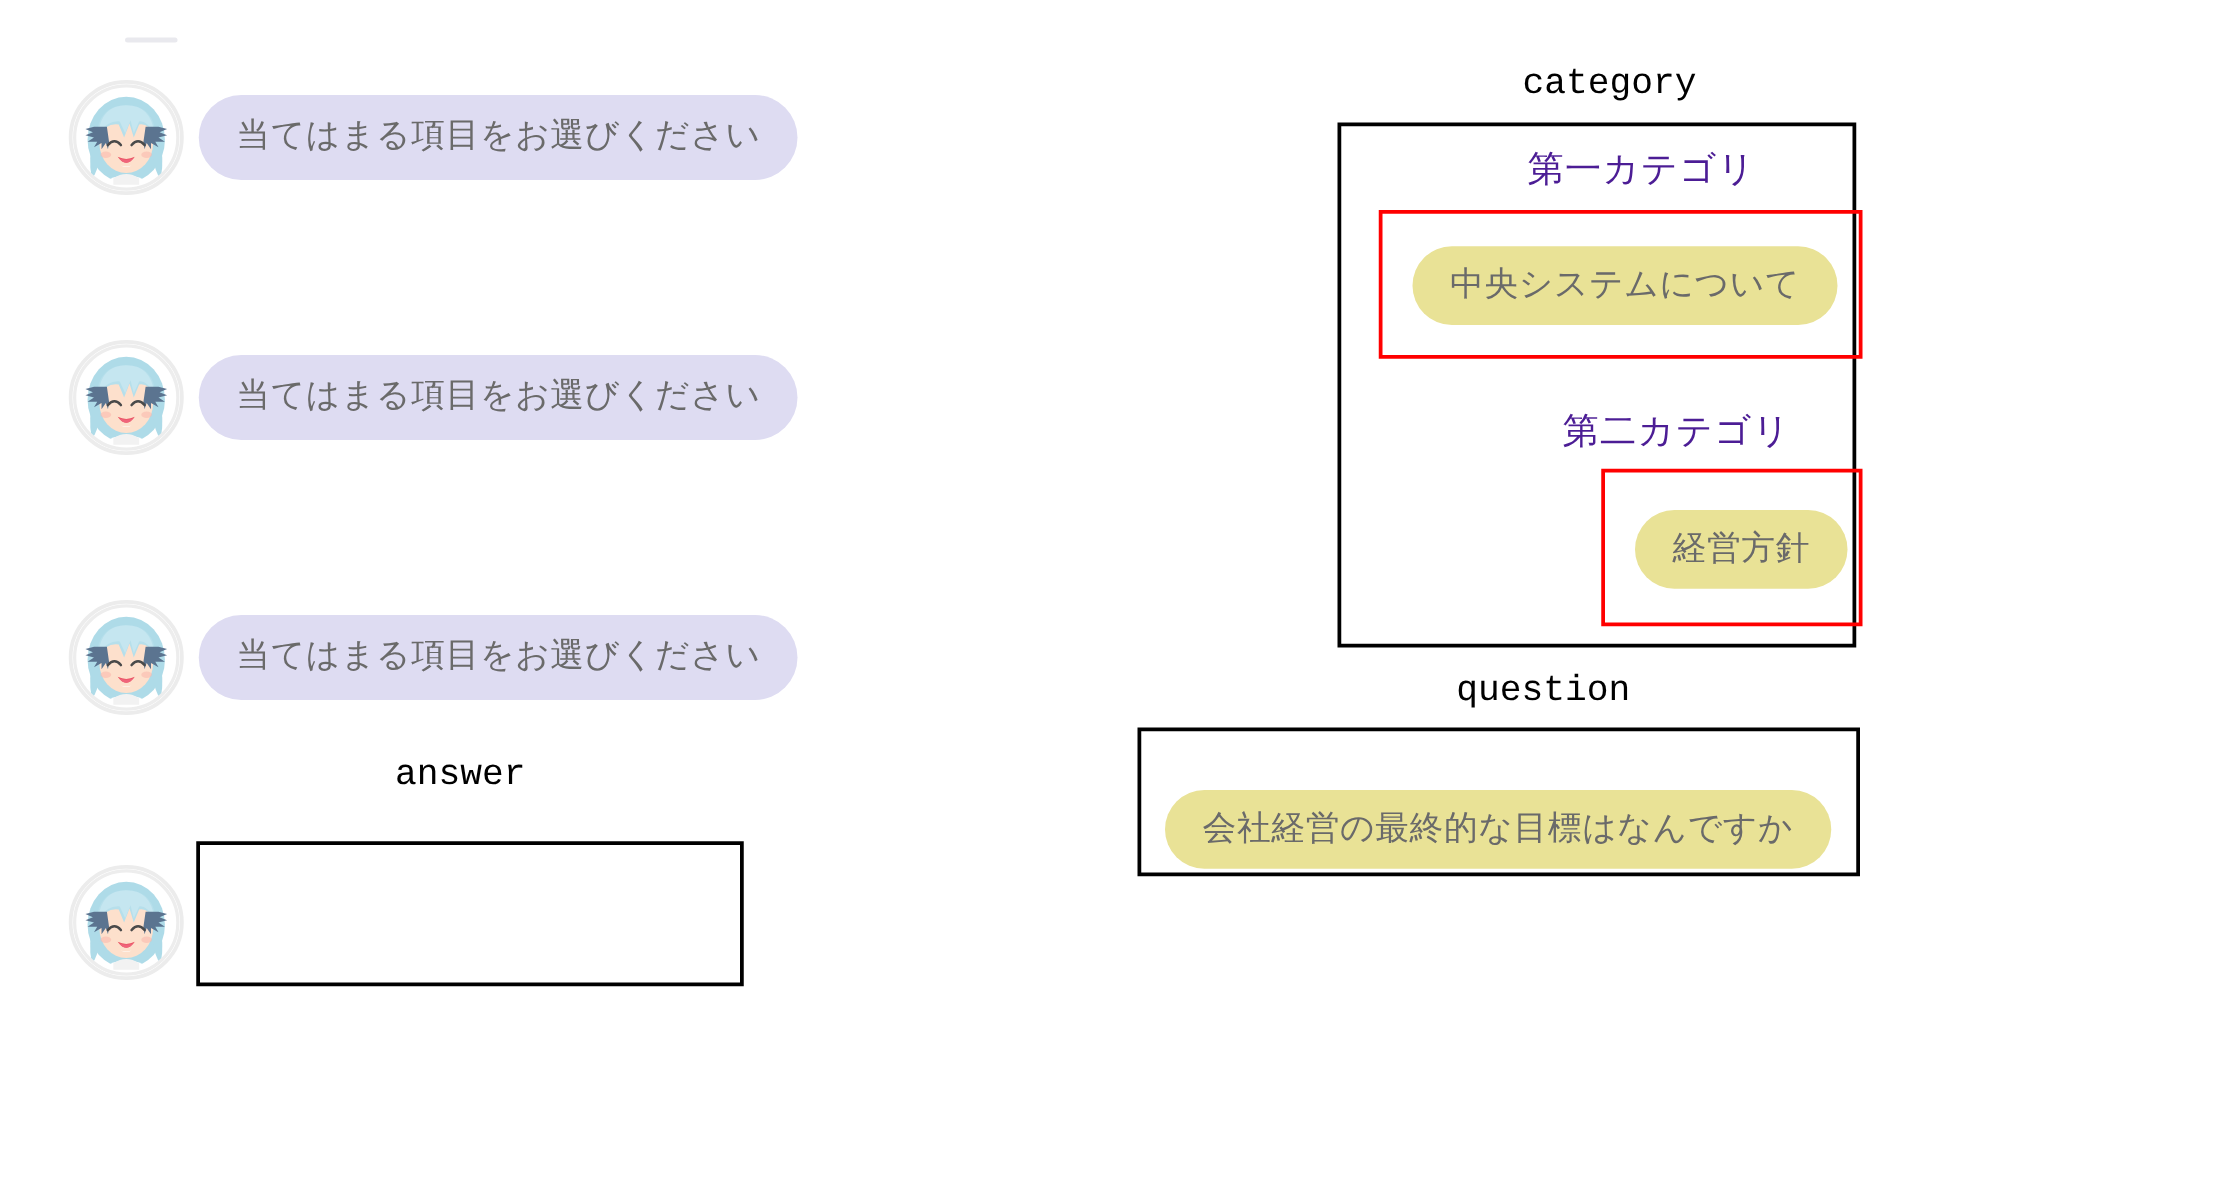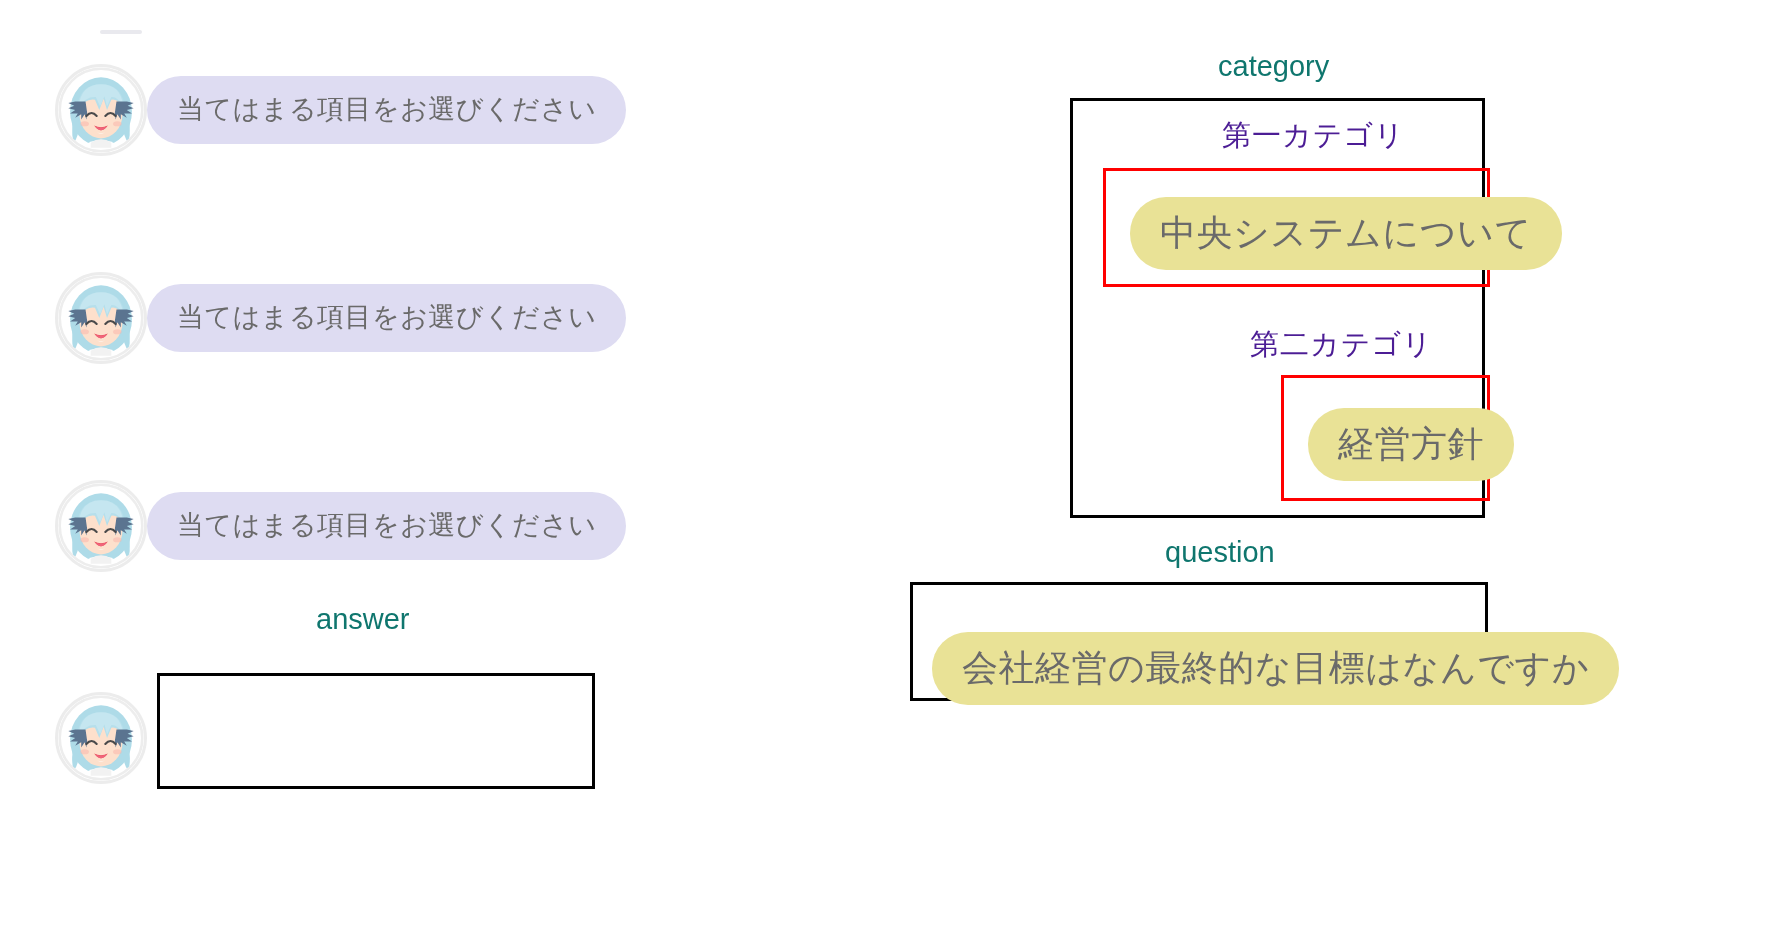--- a/index.html
+++ b/index.html
@@ -17,21 +17,21 @@
   }
 
   
   .abs { position: absolute; }
 
   
   .chat-row {
     position: absolute;
     display: flex;
     align-items: center;
-    gap: 0;
+    gap: 12px;
   }
 
   .avatar {
     width: 92px;
     height: 92px;
     border-radius: 50%;
     background: #ffffff;
     border: 3px solid #ececec;
     box-sizing: border-box;
     position: relative;
@@ -49,21 +49,21 @@
     color: #6a6a6a;
     letter-spacing: 0.5px;
     white-space: nowrap;
     font-family: "DejaVu Sans", "Liberation Sans", sans-serif;
   }
 
   .bubble-yel {
     background: #e9e296;
     border-radius: 36px;
     padding: 15px 30px 17px 30px;
-    font-size: 36px;
+    font-size: 27px;
     line-height: 1.15;
     color: #6a6a6a;
     letter-spacing: 0.5px;
     white-space: nowrap;
     display: inline-block;
     font-family: "DejaVu Sans", "Liberation Sans", sans-serif;
   }
 
   
   .box-black {
@@ -74,23 +74,23 @@
   }
   .box-red {
     position: absolute;
     border: 3px solid #ff0000;
     box-sizing: border-box;
     background: transparent;
   }
   .caption-black {
     position: absolute;
     font-size: 29px;
-    color: #0f766e;
-    white-space: nowrap;
-    font-family: Liberation Sans, sans-serif;
+    color: #000000;
+    white-space: nowrap;
+    font-family: Liberation Mono, monospace;
   }
   .caption-red {
     position: absolute;
     font-size: 29px;
     color: #4c1d95;
     white-space: nowrap;
     letter-spacing: 1px;
     font-family: "DejaVu Sans", "Liberation Sans", sans-serif;
   }
 

